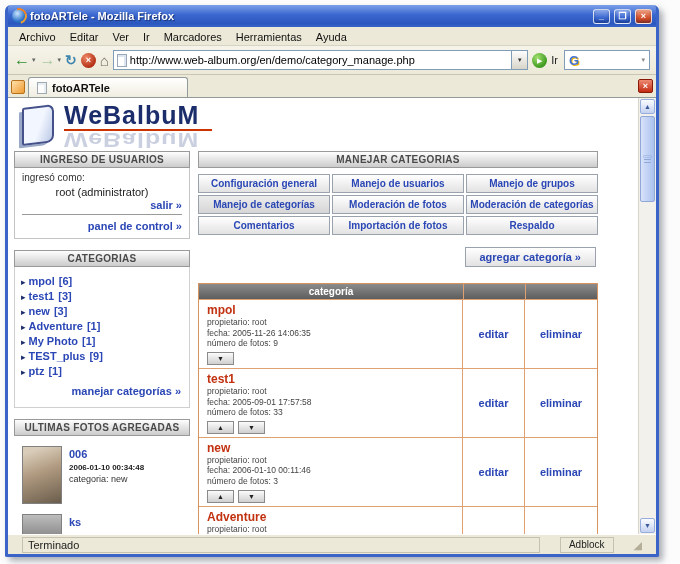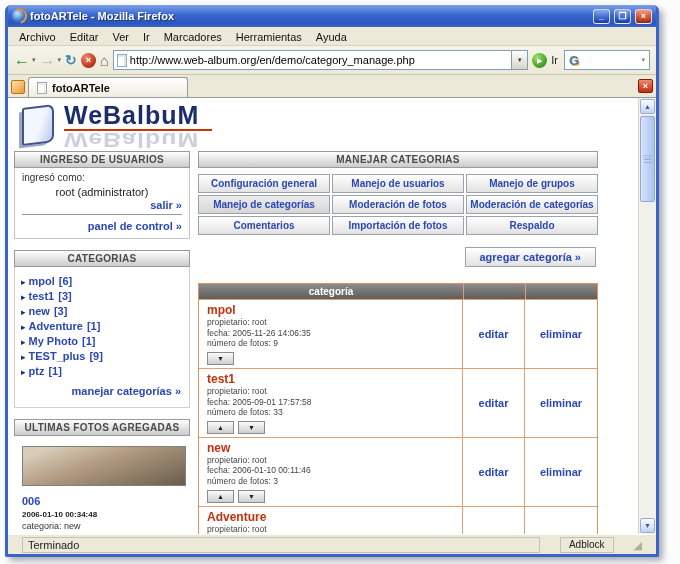--- a/index.html
+++ b/index.html
@@ -100,21 +100,21 @@
   .hr{height:1px;background:#9a9a9a;margin:3px 0 5px;}
 
   .cat-box{border:1px solid #d0d0d0;border-top:none;padding:5px 6px 4px;}
   .cat-item{font-size:11px;margin:3px 0;white-space:nowrap;}
   .bullet{color:#1b2d6b;font-size:9px;margin-right:3px;}
   .cat-label,.cat-count{color:#2b47b5;font-weight:bold;}
   .cat-count{margin-left:4px;}
   .manage-link{display:block;text-align:right;padding:5px 2px 6px;}
 
   .photos-box{padding:2px 2px;}
-  .photo-item{display:flex;gap:7px;margin:8px 2px 10px 6px;flex-direction:column;}
+  .photo-item{display:flex;gap:7px;margin:8px 2px 10px 6px;}
   .thumb{flex:0 0 40px;border:1px solid #808080;}
   .thumb-1{height:58px;background:linear-gradient(160deg,#d9cdba 10%,#b09a80 45%,#6a5d4c);}
   .thumb-2{height:46px;background:linear-gradient(#bdbdbd,#555);}
   .photo-info{font-size:9px;color:#333;padding-top:2px;}
   .photo-date{font-weight:bold;font-size:8px;margin:3px 0 2px;color:#222;}
 
   .nav-grid{display:grid;grid-template-columns:repeat(3,1fr);gap:2px;margin:6px 0 10px;}
   .nav-btn{border:1px solid #9aa3ad;background:linear-gradient(#ffffff,#e2e2e2);color:#2b47b5;font-weight:bold;
     font-size:10px;text-align:center;padding:3px 2px;white-space:nowrap;overflow:hidden;cursor:pointer;}
   .nav-btn.active{background:linear-gradient(#ececec,#d6d6d6);}

